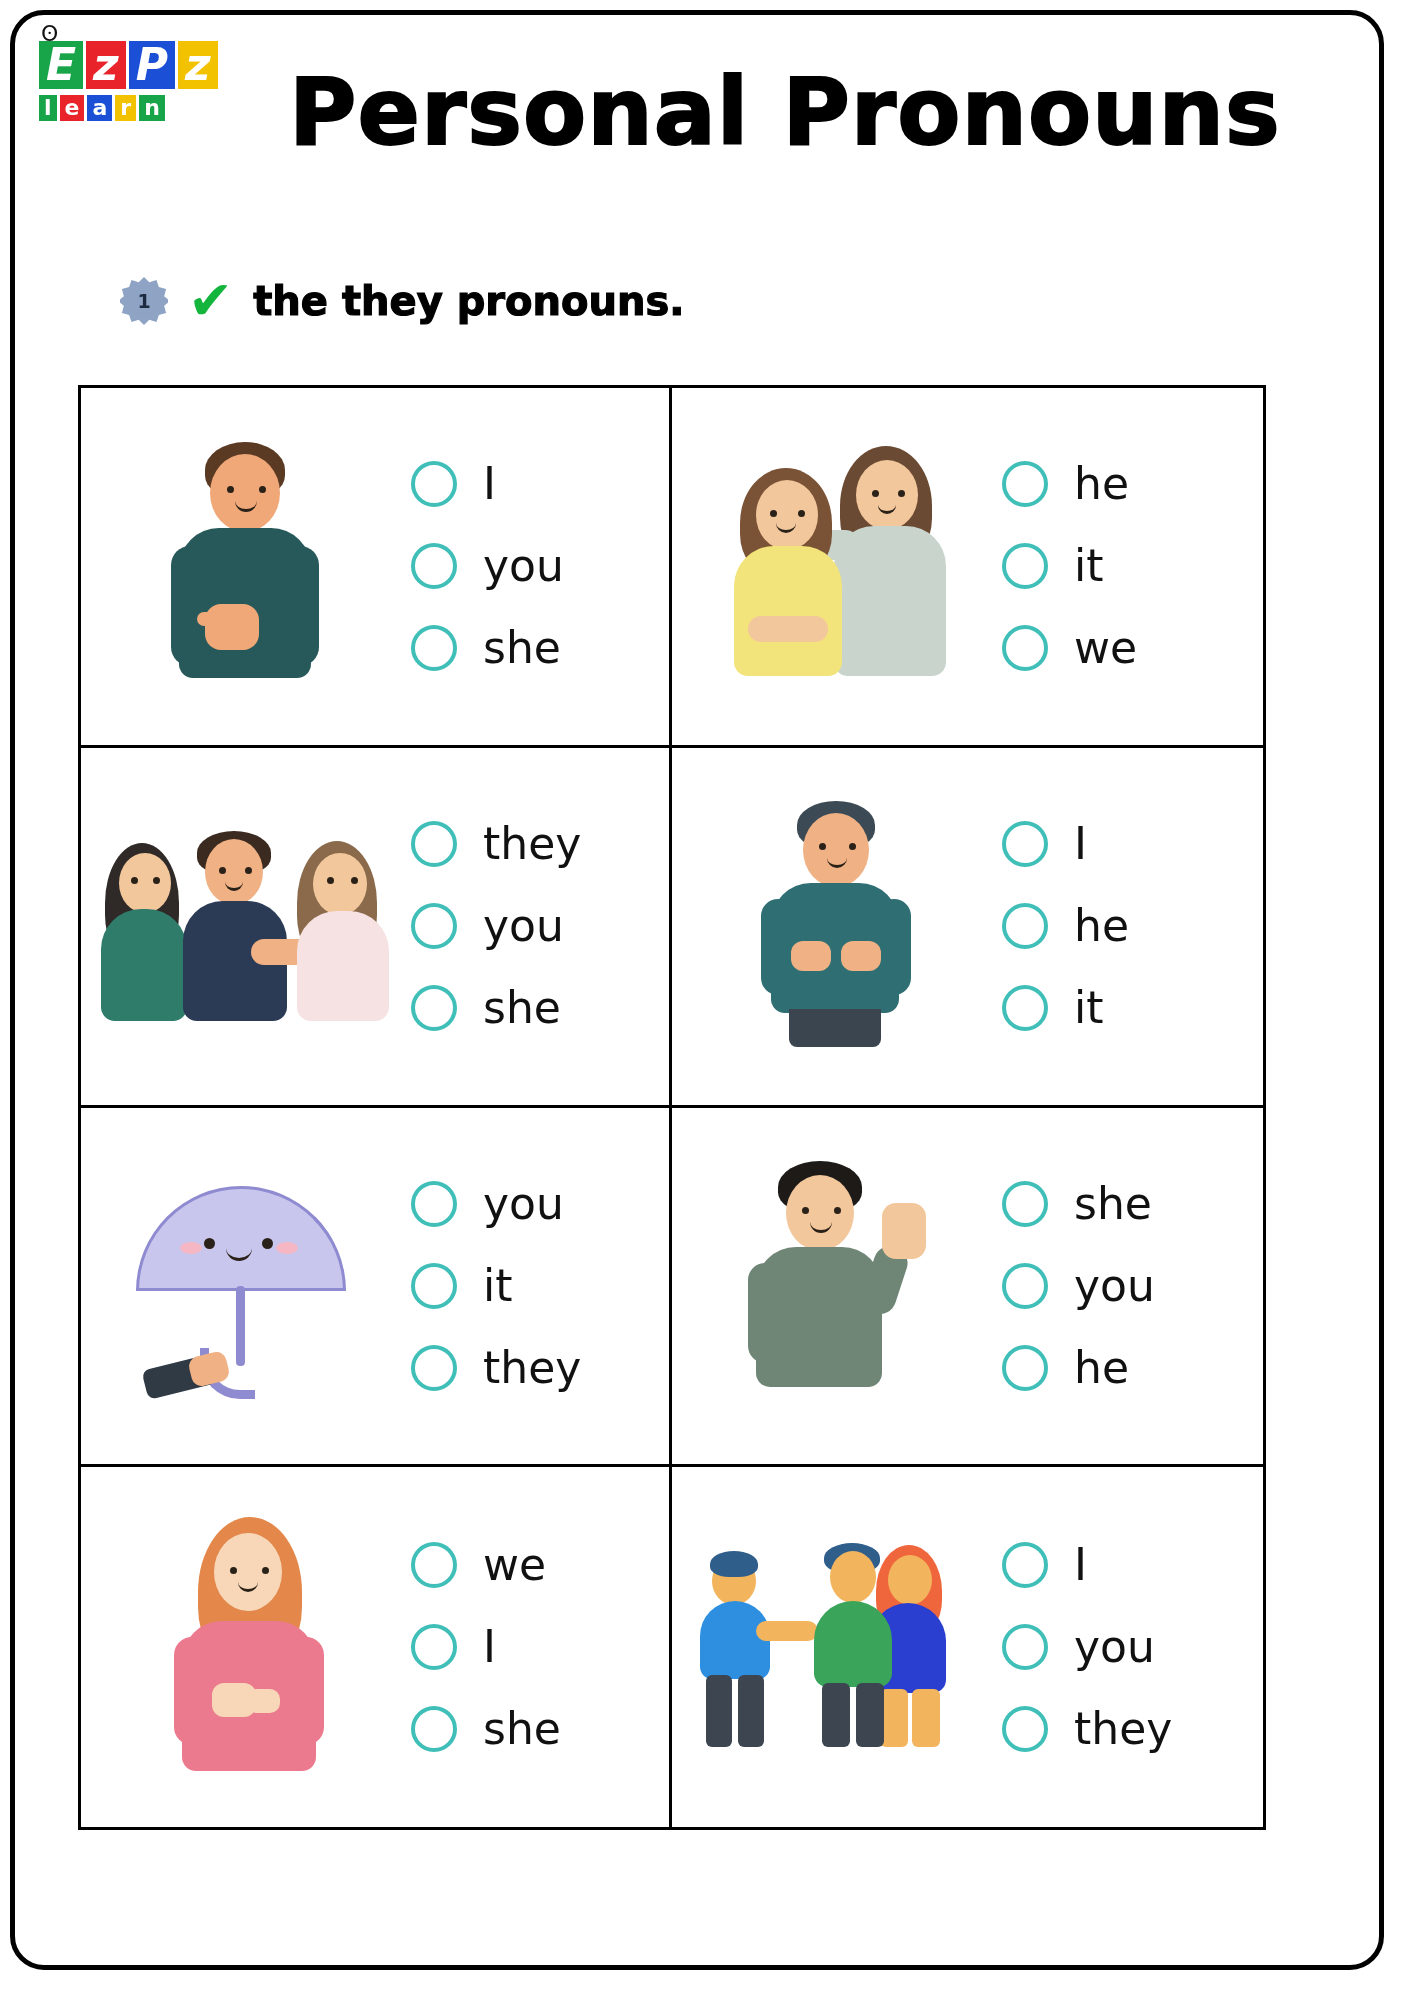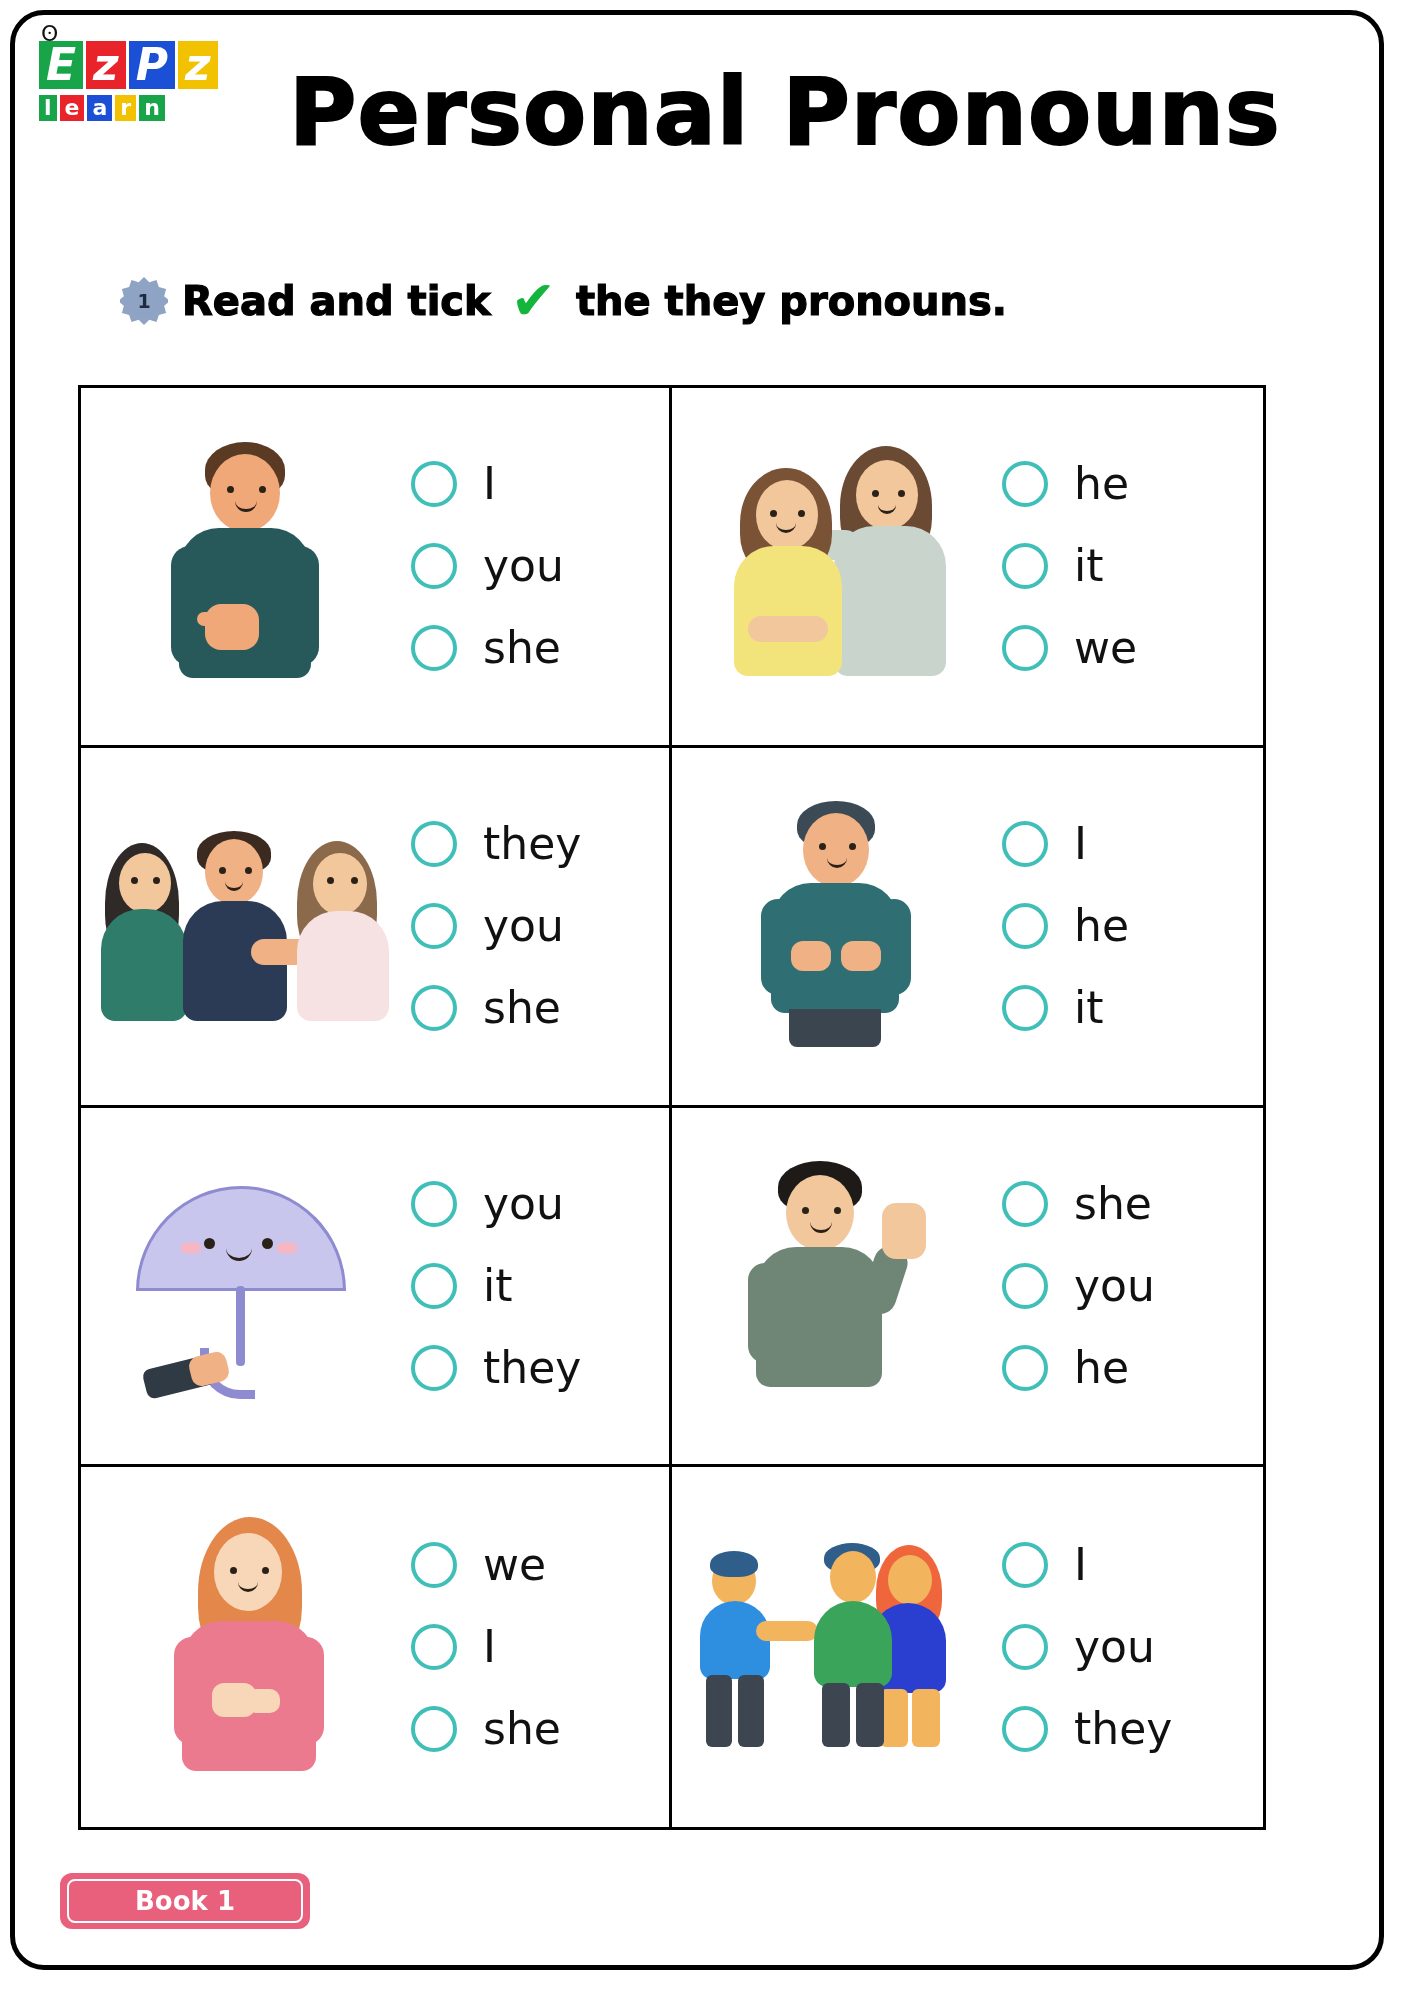--- a/index.html
+++ b/index.html
@@ -269,21 +269,20 @@
       <span class="lg-r">a</span>
       <span class="lg-n">r</span>
       <span class="lg-e">n</span>
     </div>
   </div>
 
   <div class="title">Personal Pronouns</div>
 
   <div class="instruction">
     <div class="badge">1</div>
-    <div class="instr-text">Read and tick</div>
     <div class="tick">✔</div>
     <div class="instr-text">the they pronouns.</div>
   </div>
 
   <div class="grid">
 
     <div class="cell">
       <div class="pic">
         <div class="fig" style="left:70px;top:20px;width:170px;height:260px;">
           <div class="hair" style="left:44px;top:6px;width:80px;height:56px;background:#5b3a24;"></div>
@@ -551,17 +550,14 @@
         </div>
         <div class="opt">
           <span class="bubble"></span>
           <span class="opt-label">they</span>
         </div>
       </div>
     </div>
 
   </div>
 
-  <div class="book-badge">
-    <div class="inner">Book 1</div>
-  </div>
 
 </div>
 
 </body></html>

